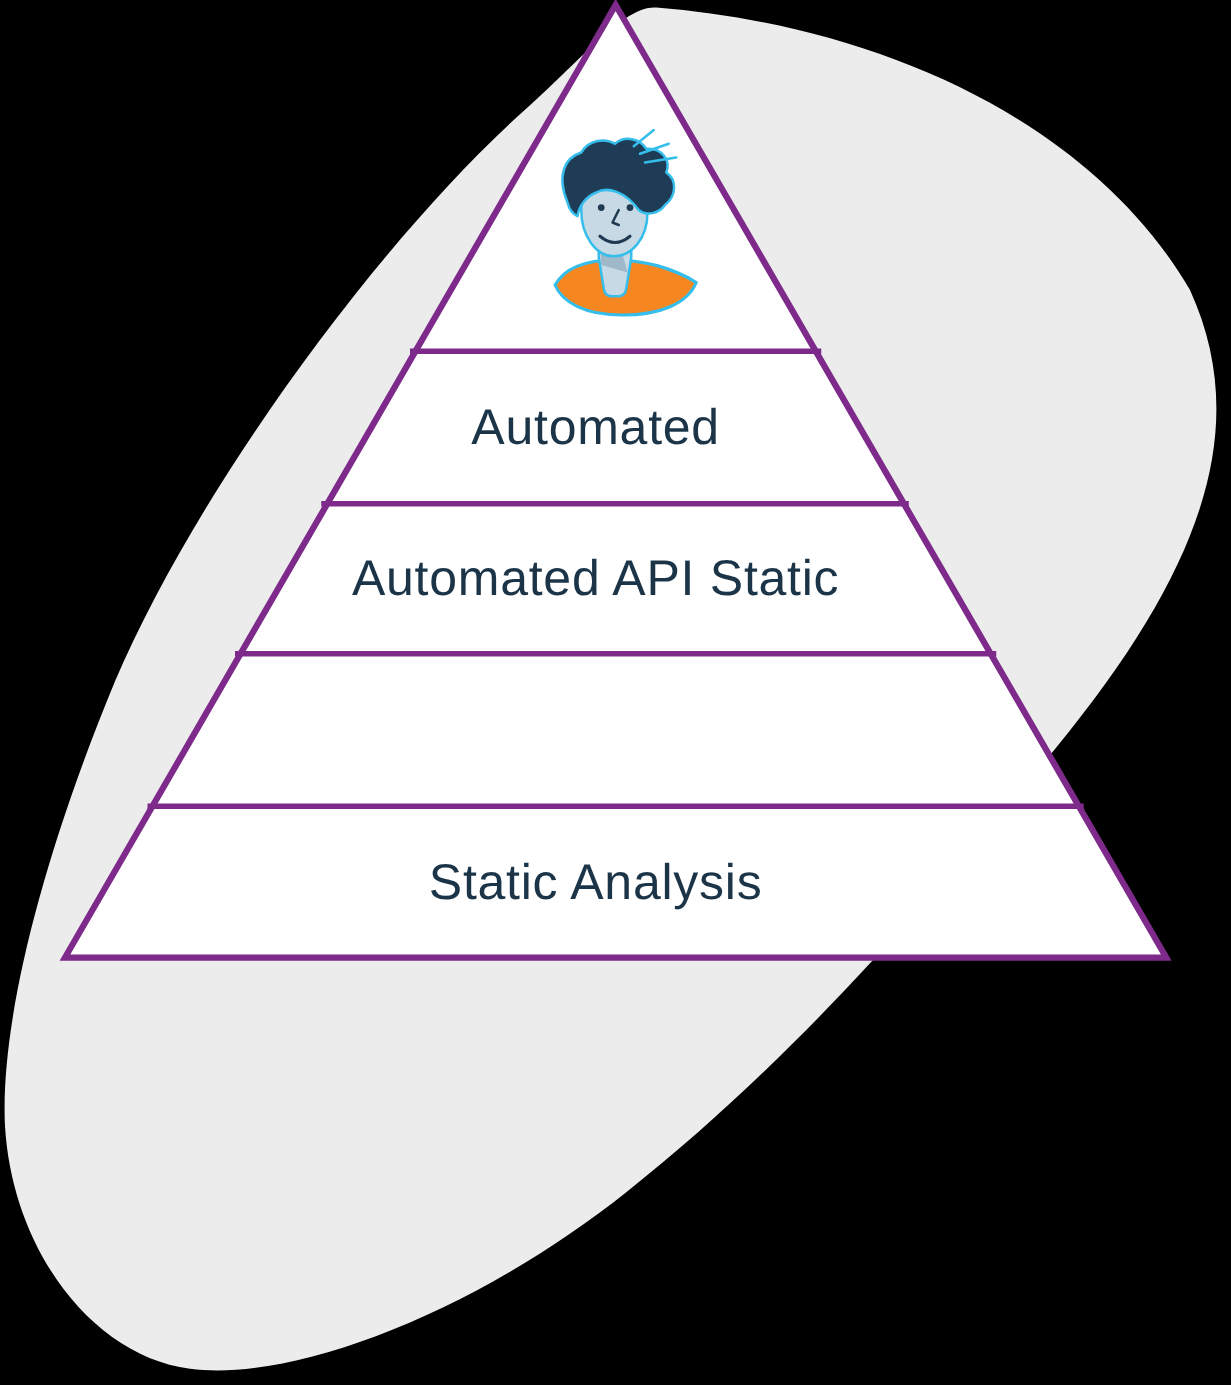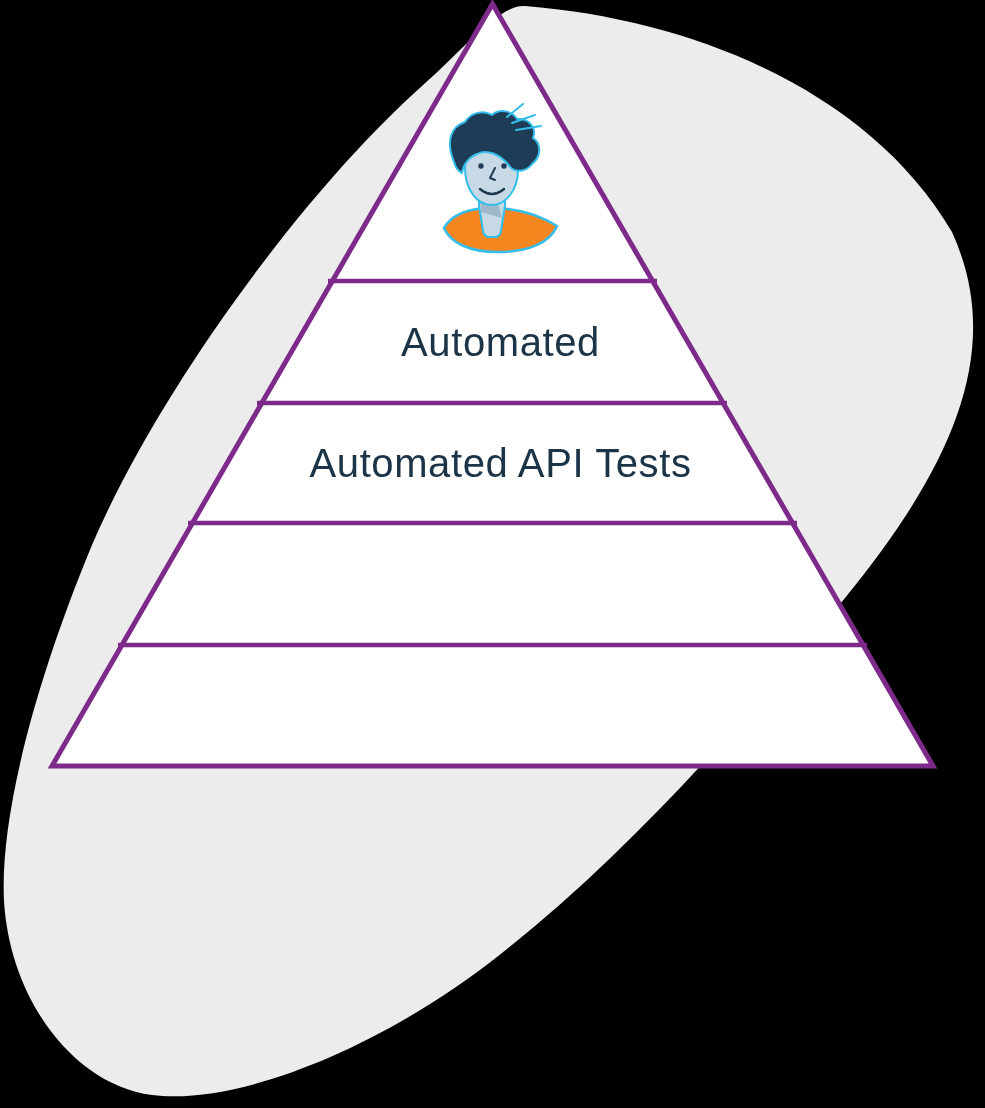--- a/index.html
+++ b/index.html
@@ -7,21 +7,21 @@
     position: relative;
     width: 985px;
     height: 1108px;
     background: #000;
     overflow: hidden;
     font-family: "Liberation Sans", sans-serif;
   }
   #stage svg { position: absolute; inset: 0; display: block; }
   .tier-label {
     position: absolute;
-    left: 200px;
+    left: 176px;
     width: 601px;
     display: flex;
     flex-direction: column;
     align-items: center;
     justify-content: center;
     color: #1B3447;
     font-size: 40px;
     font-weight: 400;
     letter-spacing: 0.6px;
     line-height: 52px;
@@ -96,16 +96,19 @@
       <path d="M 495 168 L 490 178 L 495 180" fill="none" stroke="#1F3A52" stroke-width="2" stroke-linecap="round" stroke-linejoin="round"></path>
 
       <path d="M 480 189 Q 492 199 504 189" fill="none" stroke="#1F3A52" stroke-width="2.5" stroke-linecap="round"></path>
     </g>
   </svg>
 
   <div class="tier-label ui">
     <span>Automated</span>
   </div>
   <div class="tier-label api">
-    <span>Automated API Tests</span>
+    <span>Automated API Static</span>
+  </div>
+  <div class="tier-label static">
+    <span>Static Analysis</span>
   </div>
 
 </div>
 
 </body></html>

